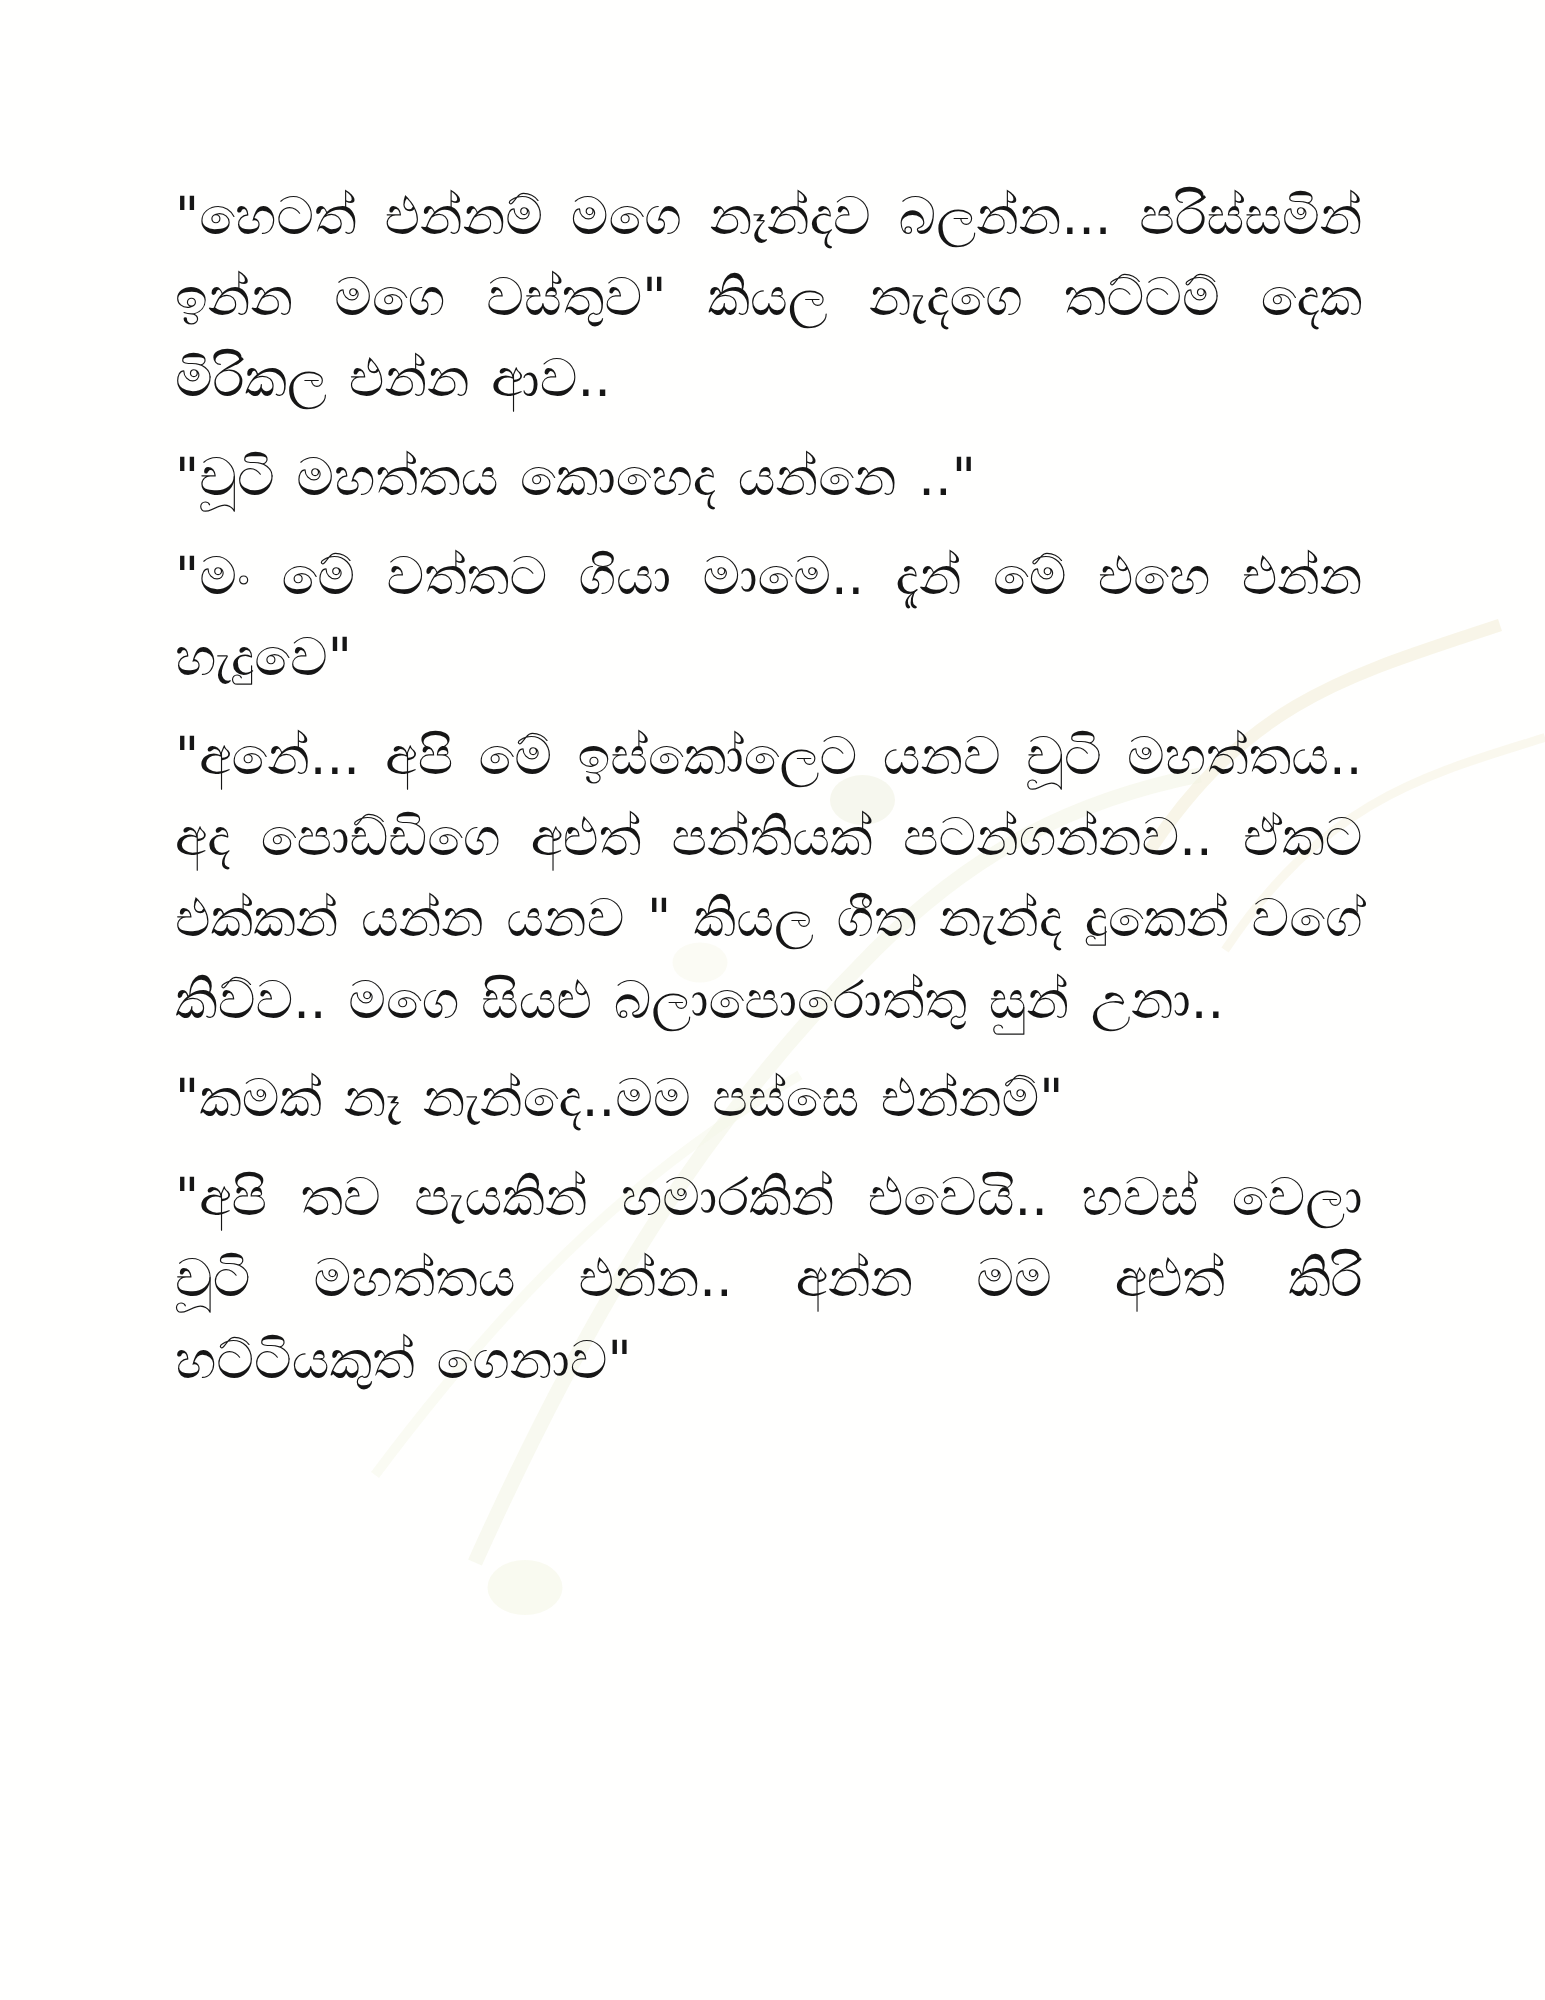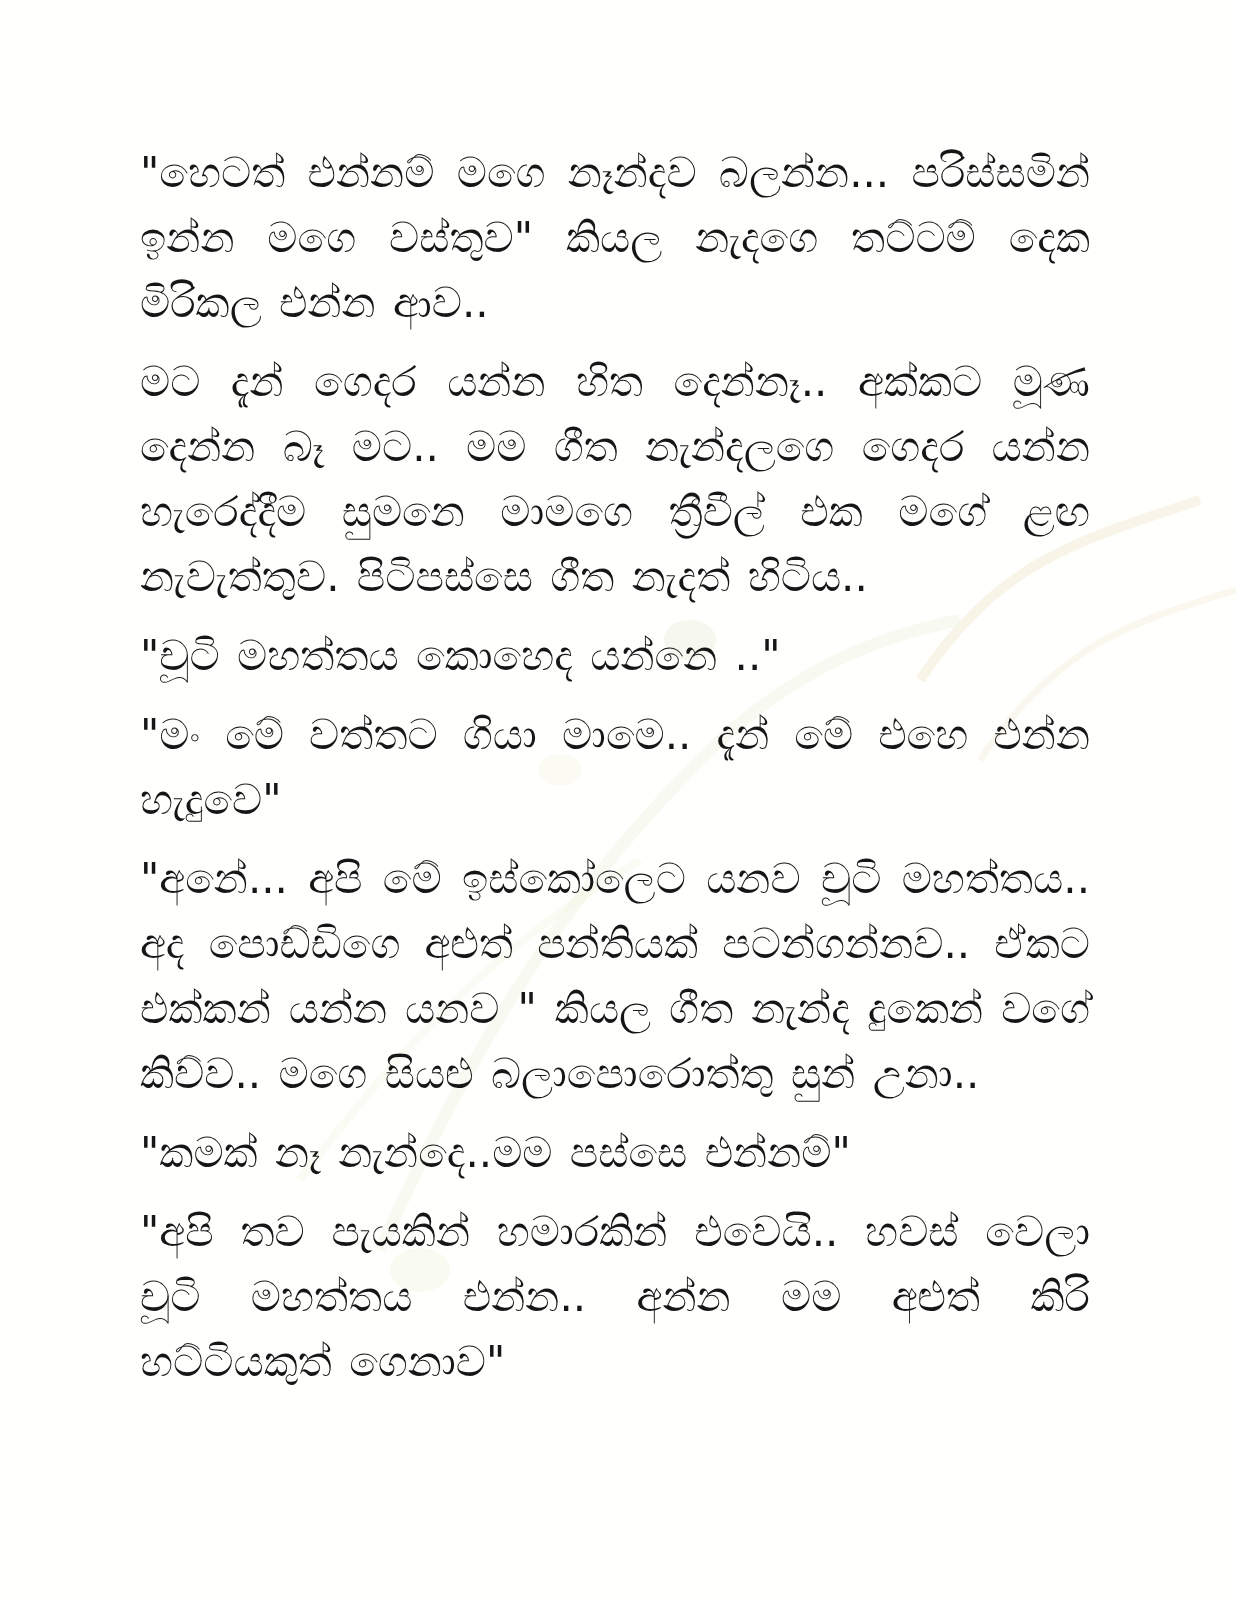--- a/index.html
+++ b/index.html
@@ -52,21 +52,20 @@
     <path d="M 980 760 C 1060 640, 1140 620, 1236 590" fill="none" stroke="#f5f0dc" stroke-width="7" opacity="0.45"></path>
     <path d="M 380 1250 C 470 1050, 560 900, 700 760 C 780 680, 860 640, 960 620" fill="none" stroke="#f2f3e2" stroke-width="12" opacity="0.5"></path>
     <path d="M 300 1180 C 420 1020, 520 930, 640 860" fill="none" stroke="#f5f6e6" stroke-width="8" opacity="0.45"></path>
     <ellipse cx="690" cy="640" rx="26" ry="20" fill="#eef0dd" opacity="0.5"></ellipse>
     <ellipse cx="420" cy="1270" rx="30" ry="22" fill="#f1f3e0" opacity="0.45"></ellipse>
     <ellipse cx="560" cy="770" rx="22" ry="16" fill="#f4f5e6" opacity="0.4"></ellipse>
   </svg>
 
   <div class="content">
     <p>"හෙටත් එන්නම් මගෙ නෑන්දව බලන්න... පරිස්සමින් ඉන්න මගෙ වස්තුව" කියල නැදගෙ තට්ටම් දෙක මිරිකල එන්න ආව..</p>
-    <p>මට දැන් ගෙදර යන්න හිත දෙන්නෑ.. අක්කට මූණ දෙන්න බෑ මට.. මම ගීත නැන්දලගෙ ගෙදර යන්න හැරෙද්දීම සුමනෙ මාමගෙ ත්‍රීවීල් එක මගේ ළඟ නැවැත්තුව. පිටිපස්සෙ ගීත නැදත් හිටිය..</p>
     <p>"චූටි මහත්තය කොහෙද යන්නෙ .."</p>
     <p>"මං මේ වත්තට ගියා මාමෙ.. දැන් මේ එහෙ එන්න හැදුවෙ"</p>
     <p>"අනේ... අපි මේ ඉස්කෝලෙට යනව චූටි මහත්තය.. අද පොඩ්ඩිගෙ අළුත් පන්තියක් පටන්ගන්නව.. ඒකට එක්කන් යන්න යනව " කියල ගීත නැන්ද දුකෙන් වගේ කිව්ව.. මගෙ සියළු බලාපොරොත්තු සුන් උනා..</p>
     <p>"කමක් නෑ නැන්දෙ..මම පස්සෙ එන්නම්"</p>
     <p>"අපි තව පැයකින් හමාරකින් එවෙයි.. හවස් වෙලා චූටි මහත්තය එන්න.. අන්න මම අළුත් කිරි හට්ටියකුත් ගෙනාව"</p>
   </div>
 
 </div>
 
 </body></html>

